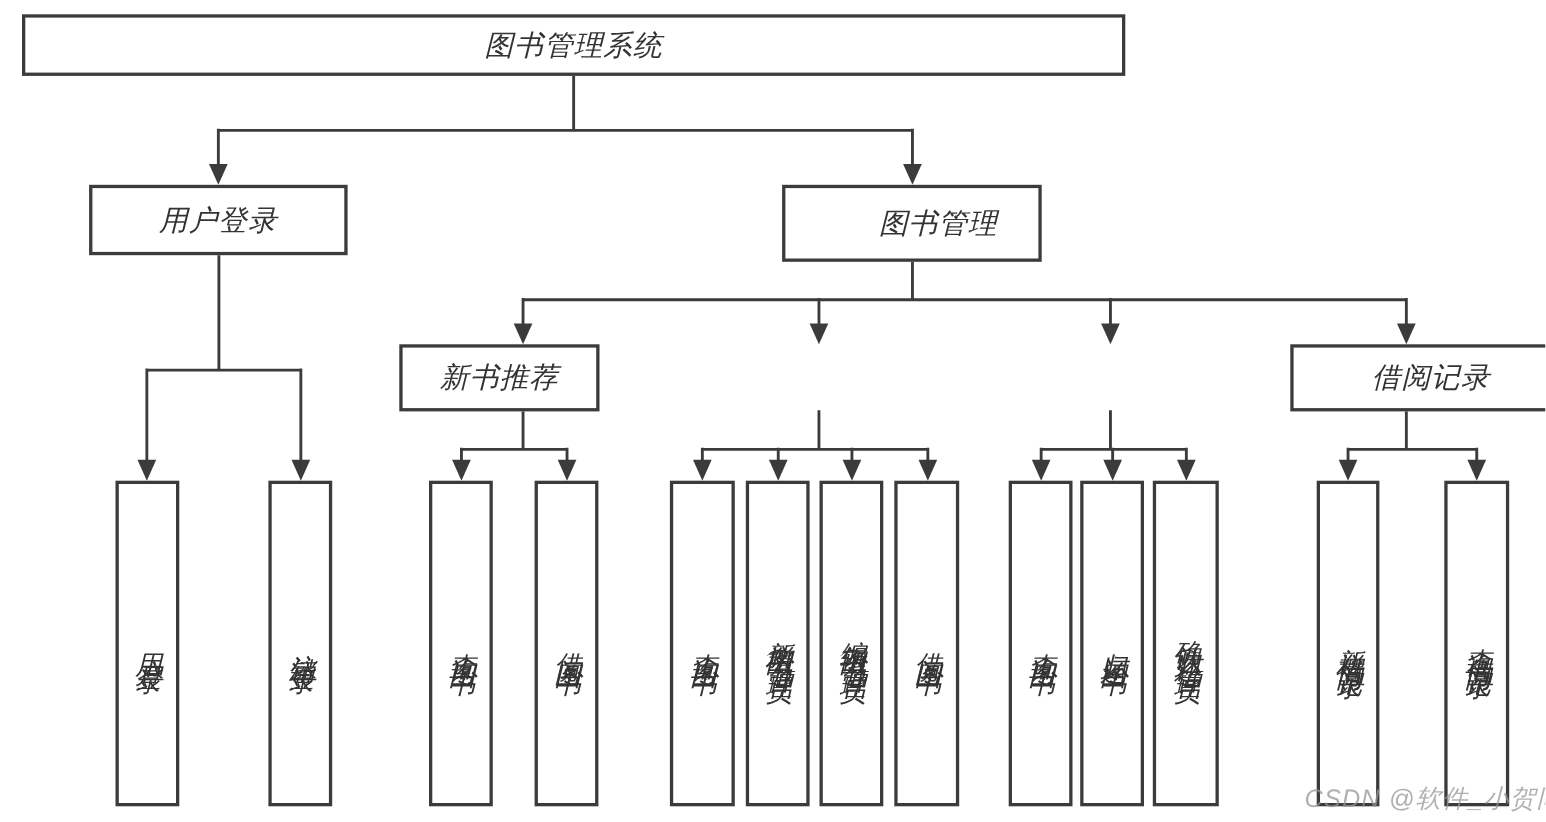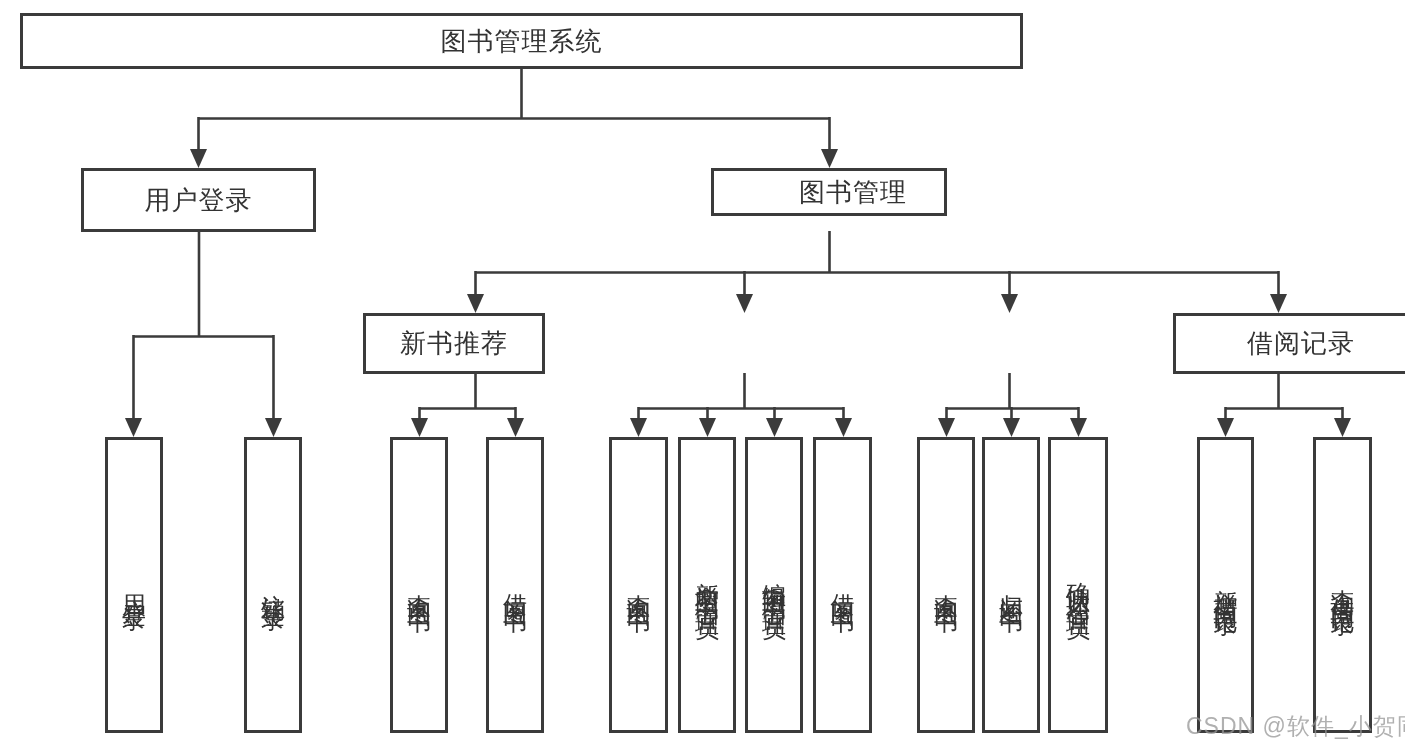--- a/index.html
+++ b/index.html
@@ -8,20 +8,21 @@
     background: #ffffff;
   }
   #canvas {
     position: relative;
     width: 1405px;
     height: 747px;
     background: #ffffff;
     overflow: hidden;
     font-family: "Liberation Sans", "DejaVu Sans", sans-serif;
     color: #333333;
+    font-style: italic;
   }
   #connectors {
     position: absolute;
     left: 0;
     top: 0;
     z-index: 0;
   }
   .box {
     position: absolute;
     box-sizing: border-box;
@@ -97,21 +98,21 @@
       <polygon points="1003,418 1020,418 1011.5,437"></polygon>
       <polygon points="1070,418 1087,418 1078.5,437"></polygon>
       <polygon points="1217,418 1234,418 1225.5,437"></polygon>
       <polygon points="1334,418 1351,418 1342.5,437"></polygon>
     </g>
   </svg>
 
   <div class="box" style="left:20px; top:13px; width:1003px; height:56px;">图书管理系统</div>
 
   <div class="box" style="left:81px; top:168px; width:235px; height:64px;">用户登录</div>
-  <div class="box" style="left:711px; top:168px; width:236px; height:48px;padding-left:48px;">图书管理</div>
+  <div class="box" style="left:711px; top:168px; width:236px; height:70px;padding-left:48px;">图书管理</div>
 
   <div class="box" style="left:363px; top:313px; width:182px; height:61px;">新书推荐</div>
   <div class="box" style="left:1173px; top:313px; width:256px; height:61px;">借阅记录</div>
 
   <div class="box vbox" style="left:105px; top:437px; width:58px; height:296px;">用户登录</div>
   <div class="box vbox" style="left:244px; top:437px; width:58px; height:296px;">注销登录</div>
 
   <div class="box vbox" style="left:390px; top:437px; width:58px; height:296px;">查询图书</div>
   <div class="box vbox" style="left:486px; top:437px; width:58px; height:296px;">借阅图书</div>
 

